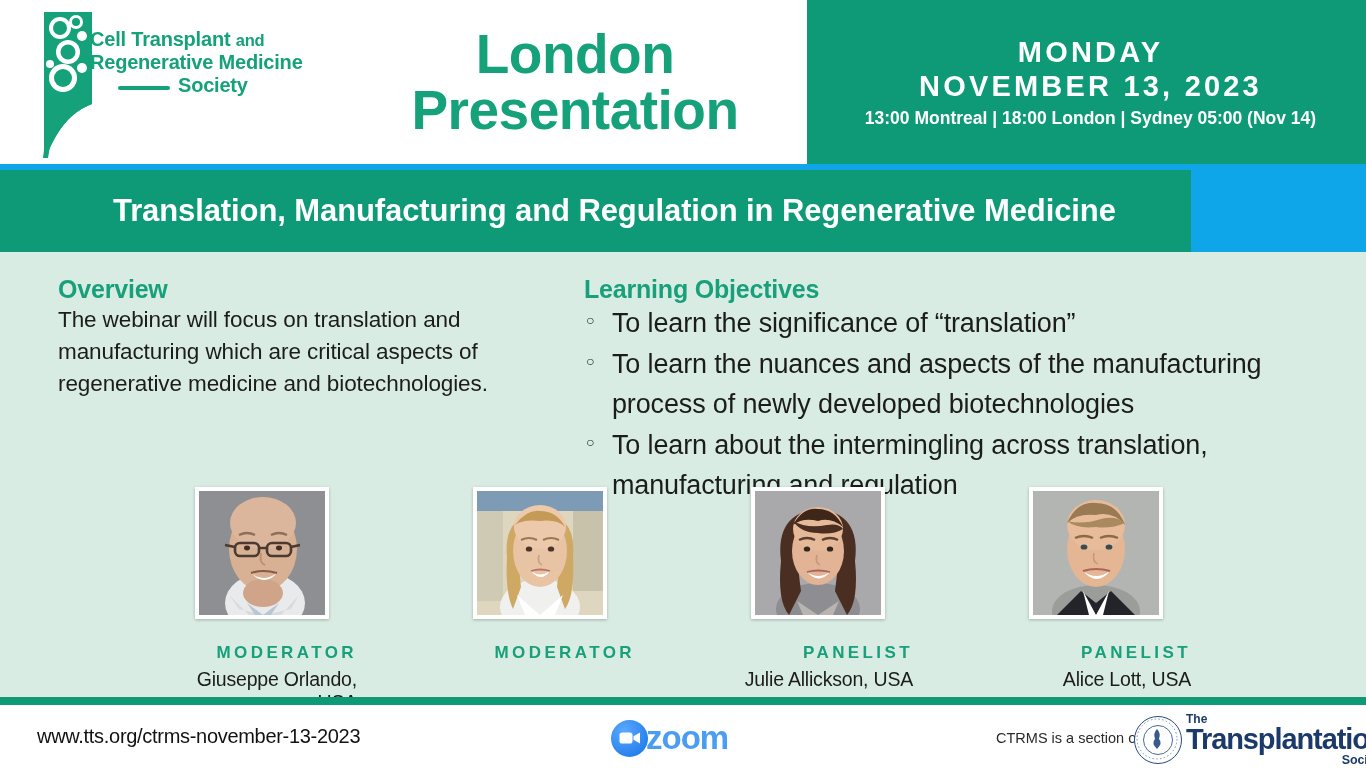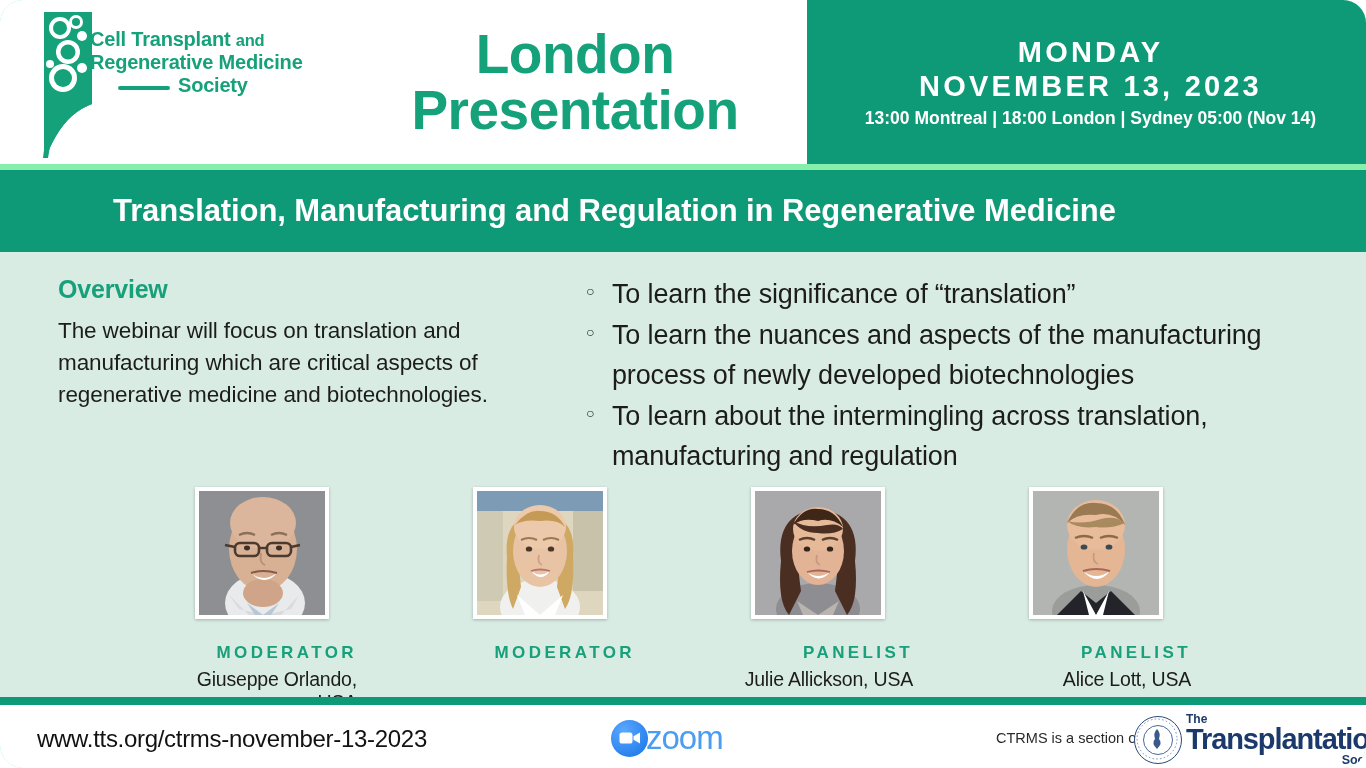--- a/index.html
+++ b/index.html
@@ -8,23 +8,22 @@
   }
   body {
     width: 1366px; height: 768px;
     font-family: "Liberation Sans", sans-serif;
     overflow: hidden;
     position: relative;
   }
   .poster {
     position: relative;
     width: 1366px; height: 768px;
-    background: #86efac;
+    background: #0ea5e9;
     overflow: hidden;
-    border-radius: 23px;
   }
 
   
   .header {
     position: absolute;
     left: 0; top: 0;
     width: 1366px; height: 164px;
     background: #ffffff;
   }
   .header-datebox {
@@ -109,21 +108,21 @@
     font-weight: bold;
     font-size: 55px;
     line-height: 1.02;
     letter-spacing: -0.5px;
   }
 
   
   .title-banner {
     position: absolute;
     left: 0; top: 170px;
-    width: 1366px; height: 82px;
+    width: 1191px; height: 82px;
     background: #0E9A77;
     display: flex;
     align-items: center;
   }
   .title-banner-text {
     color: #ffffff;
     font-size: 31px;
     font-weight: bold;
     margin-left: 113px;
     letter-spacing: -0.1px;
@@ -144,21 +143,20 @@
   }
   .col-objectives {
     position: absolute;
     left: 584px; top: 23px;
     width: 740px;
   }
   .section-head {
     color: #17A07A;
     font-size: 25px;
     font-weight: bold;
-    margin-bottom: 11px;
     letter-spacing: -0.2px;
   }
   .overview-text {
     color: #1C1C1C;
     font-size: 22.5px;
     line-height: 1.42;
     letter-spacing: -0.1px;
   }
   .obj-list {
     list-style: none;
@@ -233,21 +231,21 @@
   }
   .footer {
     position: absolute;
     left: 0; top: 705px;
     width: 1366px; height: 63px;
     background: #ffffff;
   }
   .footer-url {
     position: absolute;
     left: 37px; top: 20px;
-    font-size: 24px;
+    font-size: 20px;
     color: #121212;
     letter-spacing: -0.3px;
   }
   .zoom-logo {
     position: absolute;
     left: 611px; top: 14px;
     display: flex;
     align-items: center;
   }
   .zoom-circle {
@@ -256,21 +254,21 @@
     background: #2D8CFF;
     background: radial-gradient(circle at 35% 30%, #5BA8FF 0%, #2680EB 75%);
     display: flex;
     align-items: center;
     justify-content: center;
     margin-right: 1px;
   }
   .zoom-word {
     font-size: 33px;
     color: #4A9DF0;
-    font-weight: normal;
+    font-weight: bold;
     letter-spacing: -1px;
     margin-left: -3px;
   }
   .ctrms-note {
     position: absolute;
     left: 996px; top: 25px;
     font-size: 14.5px;
     color: #2A2A2A;
   }
   .tts-logo {
@@ -372,20 +370,21 @@
   </div>
 
   <div class="body-area">
 
     <div class="col-overview">
       <div class="section-head">Overview</div>
       <div class="overview-text">The webinar will focus on translation and manufacturing which are critical aspects of regenerative medicine and biotechnologies.</div>
     </div>
 
     <div class="col-objectives">
+      <div class="section-head">Learning Objectives</div>
       <ul class="obj-list">
         <li class="obj-item">To learn the significance of “translation”</li>
         <li class="obj-item">To learn the nuances and aspects of the manufacturing process of newly developed biotechnologies</li>
         <li class="obj-item">To learn about the intermingling across translation, manufacturing and regulation</li>
       </ul>
     </div>
 
     <div class="speakers" style="top:235px;">
 
       <div class="speaker sp1">

